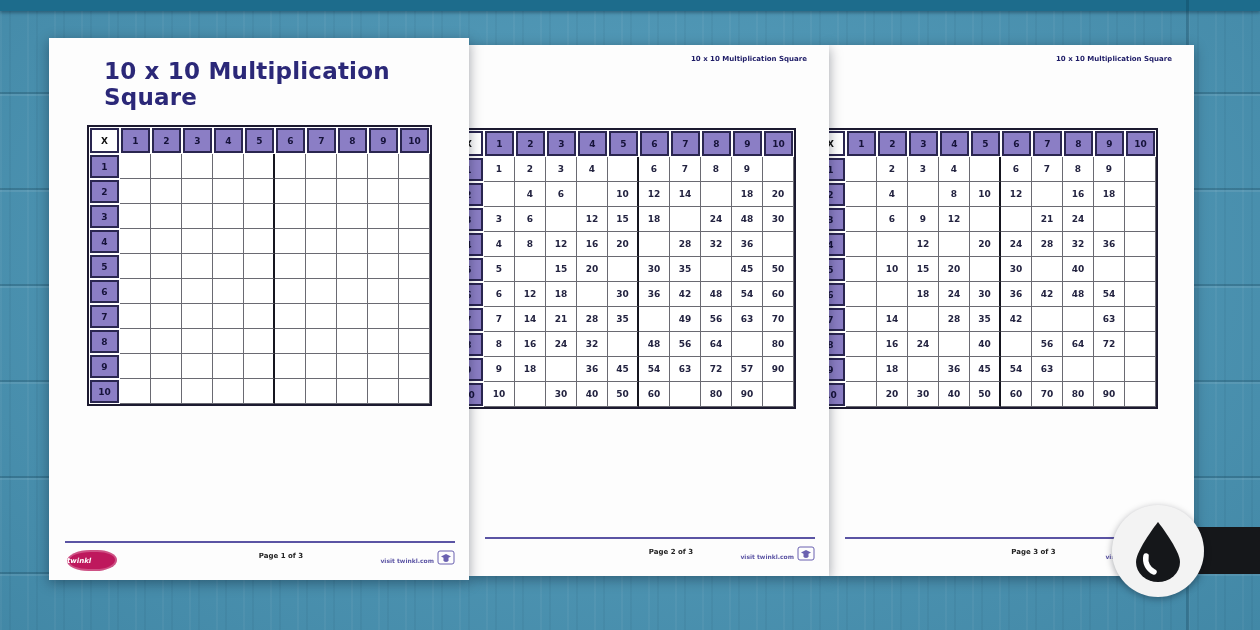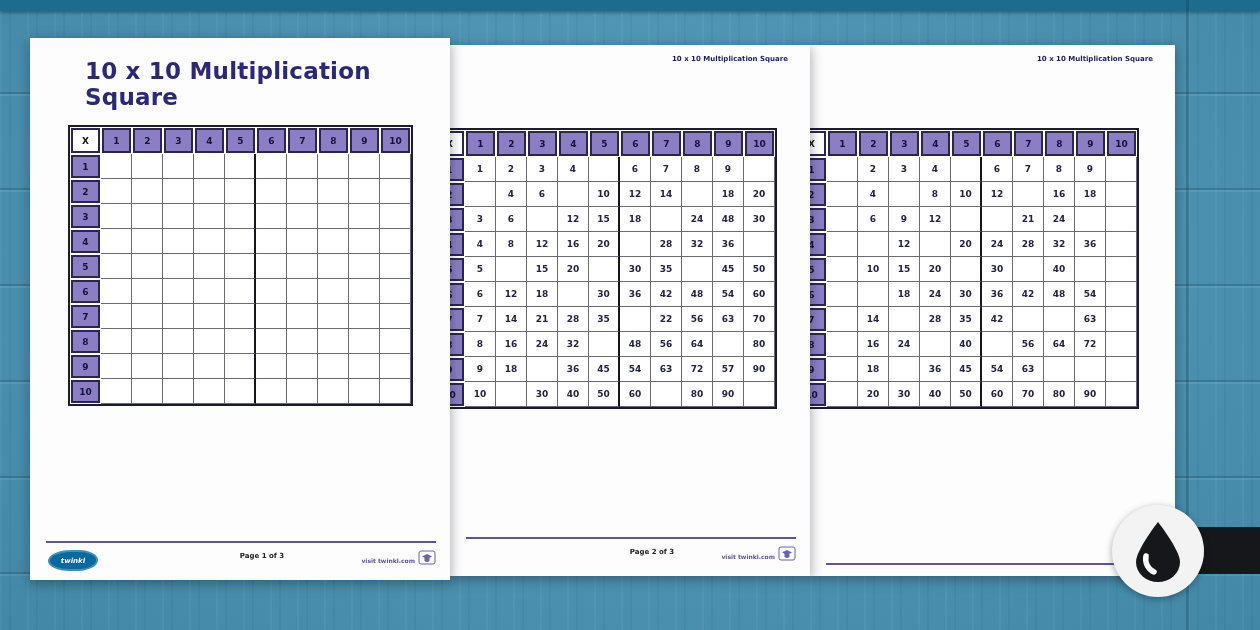--- a/index.html
+++ b/index.html
@@ -11,21 +11,21 @@
     background:
       radial-gradient(ellipse at 50% 42%, rgba(255,255,255,.07), rgba(0,25,45,.14)),
       repeating-linear-gradient(180deg, transparent 0 92px, rgba(10,50,70,.26) 92px 94px, rgba(255,255,255,.10) 94px 96px),
       repeating-linear-gradient(90deg, rgba(255,255,255,.05) 0 2px, transparent 2px 9px, rgba(0,30,50,.05) 9px 11px, transparent 11px 27px),
       #4d9aba;}
   .top-strip{position:absolute;left:0;top:0;width:1260px;height:11px;background:#1d6c8c;
     box-shadow:0 2px 3px rgba(0,20,35,.35);}
   .seam-v{position:absolute;top:0;width:3px;height:630px;background:rgba(8,48,68,.25);}
 
   
-  .page{position:absolute;background:#fdfdfd;box-shadow:0 3px 12px rgba(0,10,25,.38);}
+  .page{position:absolute;background:#fdfdfd;box-shadow:0 3px 12px rgba(0,10,25,.38);margin-left:19px;}
   .page1{left:30px;top:38px;width:420px;height:542px;z-index:30;}
   .page2{left:450px;top:45px;width:360px;height:531px;z-index:20;}
   .page3{left:810px;top:45px;width:365px;height:531px;z-index:10;}
 
   .p-title{position:absolute;left:55px;top:20px;font-size:23px;font-weight:bold;
     color:#2b2878;letter-spacing:.2px;}
   .hdr-right{position:absolute;top:10px;right:22px;font-size:7px;font-weight:bold;color:#1d1b66;}
 
   
   .mgrid{position:absolute;display:grid;grid-template-columns:31px repeat(10,31px);
@@ -37,22 +37,22 @@
     align-items:center;justify-content:center;font-size:9px;font-weight:bold;color:#16133a;}
   .hcell.corner{background:#fff;color:#111;}
   .bcell{background:#fff;border-right:1px solid #6a6a72;border-bottom:1px solid #6a6a72;
     display:flex;align-items:center;justify-content:center;font-size:9px;font-weight:bold;color:#232340;}
   .bcell.hv{border-right:2px solid #15151f;}
 
   
   .footer{position:absolute;left:16px;right:14px;bottom:6px;}
   .fline{border-top:2px solid #5b54a4;margin-bottom:5px;}
   .frow{position:relative;height:26px;text-decoration:underline;}
-  .cloud-logo{position:absolute;left:2px;top:2px;width:50px;height:21px;background:#0369a1;
-    border-radius:55% 45% 50% 50% / 60% 55% 60% 55%;display:flex;align-items:center;justify-content:center;
+  .cloud-logo{position:absolute;left:2px;top:2px;width:50px;height:21px;background:#be185d;
+    border-radius:55% 45% 50% 50% / 60% 55% 60% 55%;display:flex;align-items:center;
     box-shadow:inset 0 0 0 2px rgba(255,255,255,.25);}
   .cloud-logo span{color:#fff;font-size:7px;font-weight:bold;font-style:italic;}
   .page-label{position:absolute;left:50%;top:4px;transform:translateX(-50%);
     font-size:7px;font-weight:bold;color:#222;padding-left:42px;}
   .fright{position:absolute;right:0;top:2px;display:flex;align-items:center;gap:3px;}
   .site-label{font-size:6px;font-weight:bold;color:#5b54a4;}
 
   
   .wm-bar{position:absolute;left:1180px;top:527px;width:80px;height:47px;background:#15171a;
     z-index:40;border-radius:3px 0 0 3px;}
@@ -187,20 +187,33 @@
         <div class="bcell">40</div>
         <div class="bcell hv">50</div>
         <div class="bcell">60</div>
         <div class="bcell">70</div>
         <div class="bcell">80</div>
         <div class="bcell">90</div>
         <div class="bcell"></div>
       </div>
     <div class="footer">
       <div class="fline"></div>
+      <div class="frow">
+        <span class="page-label">Page 3 of 3</span>
+        <span class="fright">
+          <span class="site-label">visit twinkl.com</span>
+          <span>
+            <svg width="18" height="16">
+                <rect x="1" y="1" width="16" height="13" rx="2" fill="none" stroke="#6a61b0"></rect>
+                <path d="M9 4 L14 6.5 L9 9 L4 6.5 Z" fill="#6a61b0"></path>
+                <path d="M6.5 7.5 v3 a2.5 1.5 0 0 0 5 0 v-3" fill="#6a61b0"></path>
+              </svg>
+          </span>
+        </span>
+      </div>
     </div>
   </div>
 
   <div class="page page2">
     <div class="hdr-right">10 x 10 Multiplication Square</div>
     <div class="mgrid g2">
         <div class="hcell corner">X</div>
         <div class="hcell">1</div>
         <div class="hcell">2</div>
         <div class="hcell">3</div>
@@ -277,21 +290,21 @@
         <div class="bcell">48</div>
         <div class="bcell">54</div>
         <div class="bcell">60</div>
         <div class="hcell">7</div>
         <div class="bcell">7</div>
         <div class="bcell">14</div>
         <div class="bcell">21</div>
         <div class="bcell">28</div>
         <div class="bcell hv">35</div>
         <div class="bcell"></div>
-        <div class="bcell">22</div>
+        <div class="bcell">49</div>
         <div class="bcell">56</div>
         <div class="bcell">63</div>
         <div class="bcell">70</div>
         <div class="hcell">8</div>
         <div class="bcell">8</div>
         <div class="bcell">16</div>
         <div class="bcell">24</div>
         <div class="bcell">32</div>
         <div class="bcell hv"></div>
         <div class="bcell">48</div>

